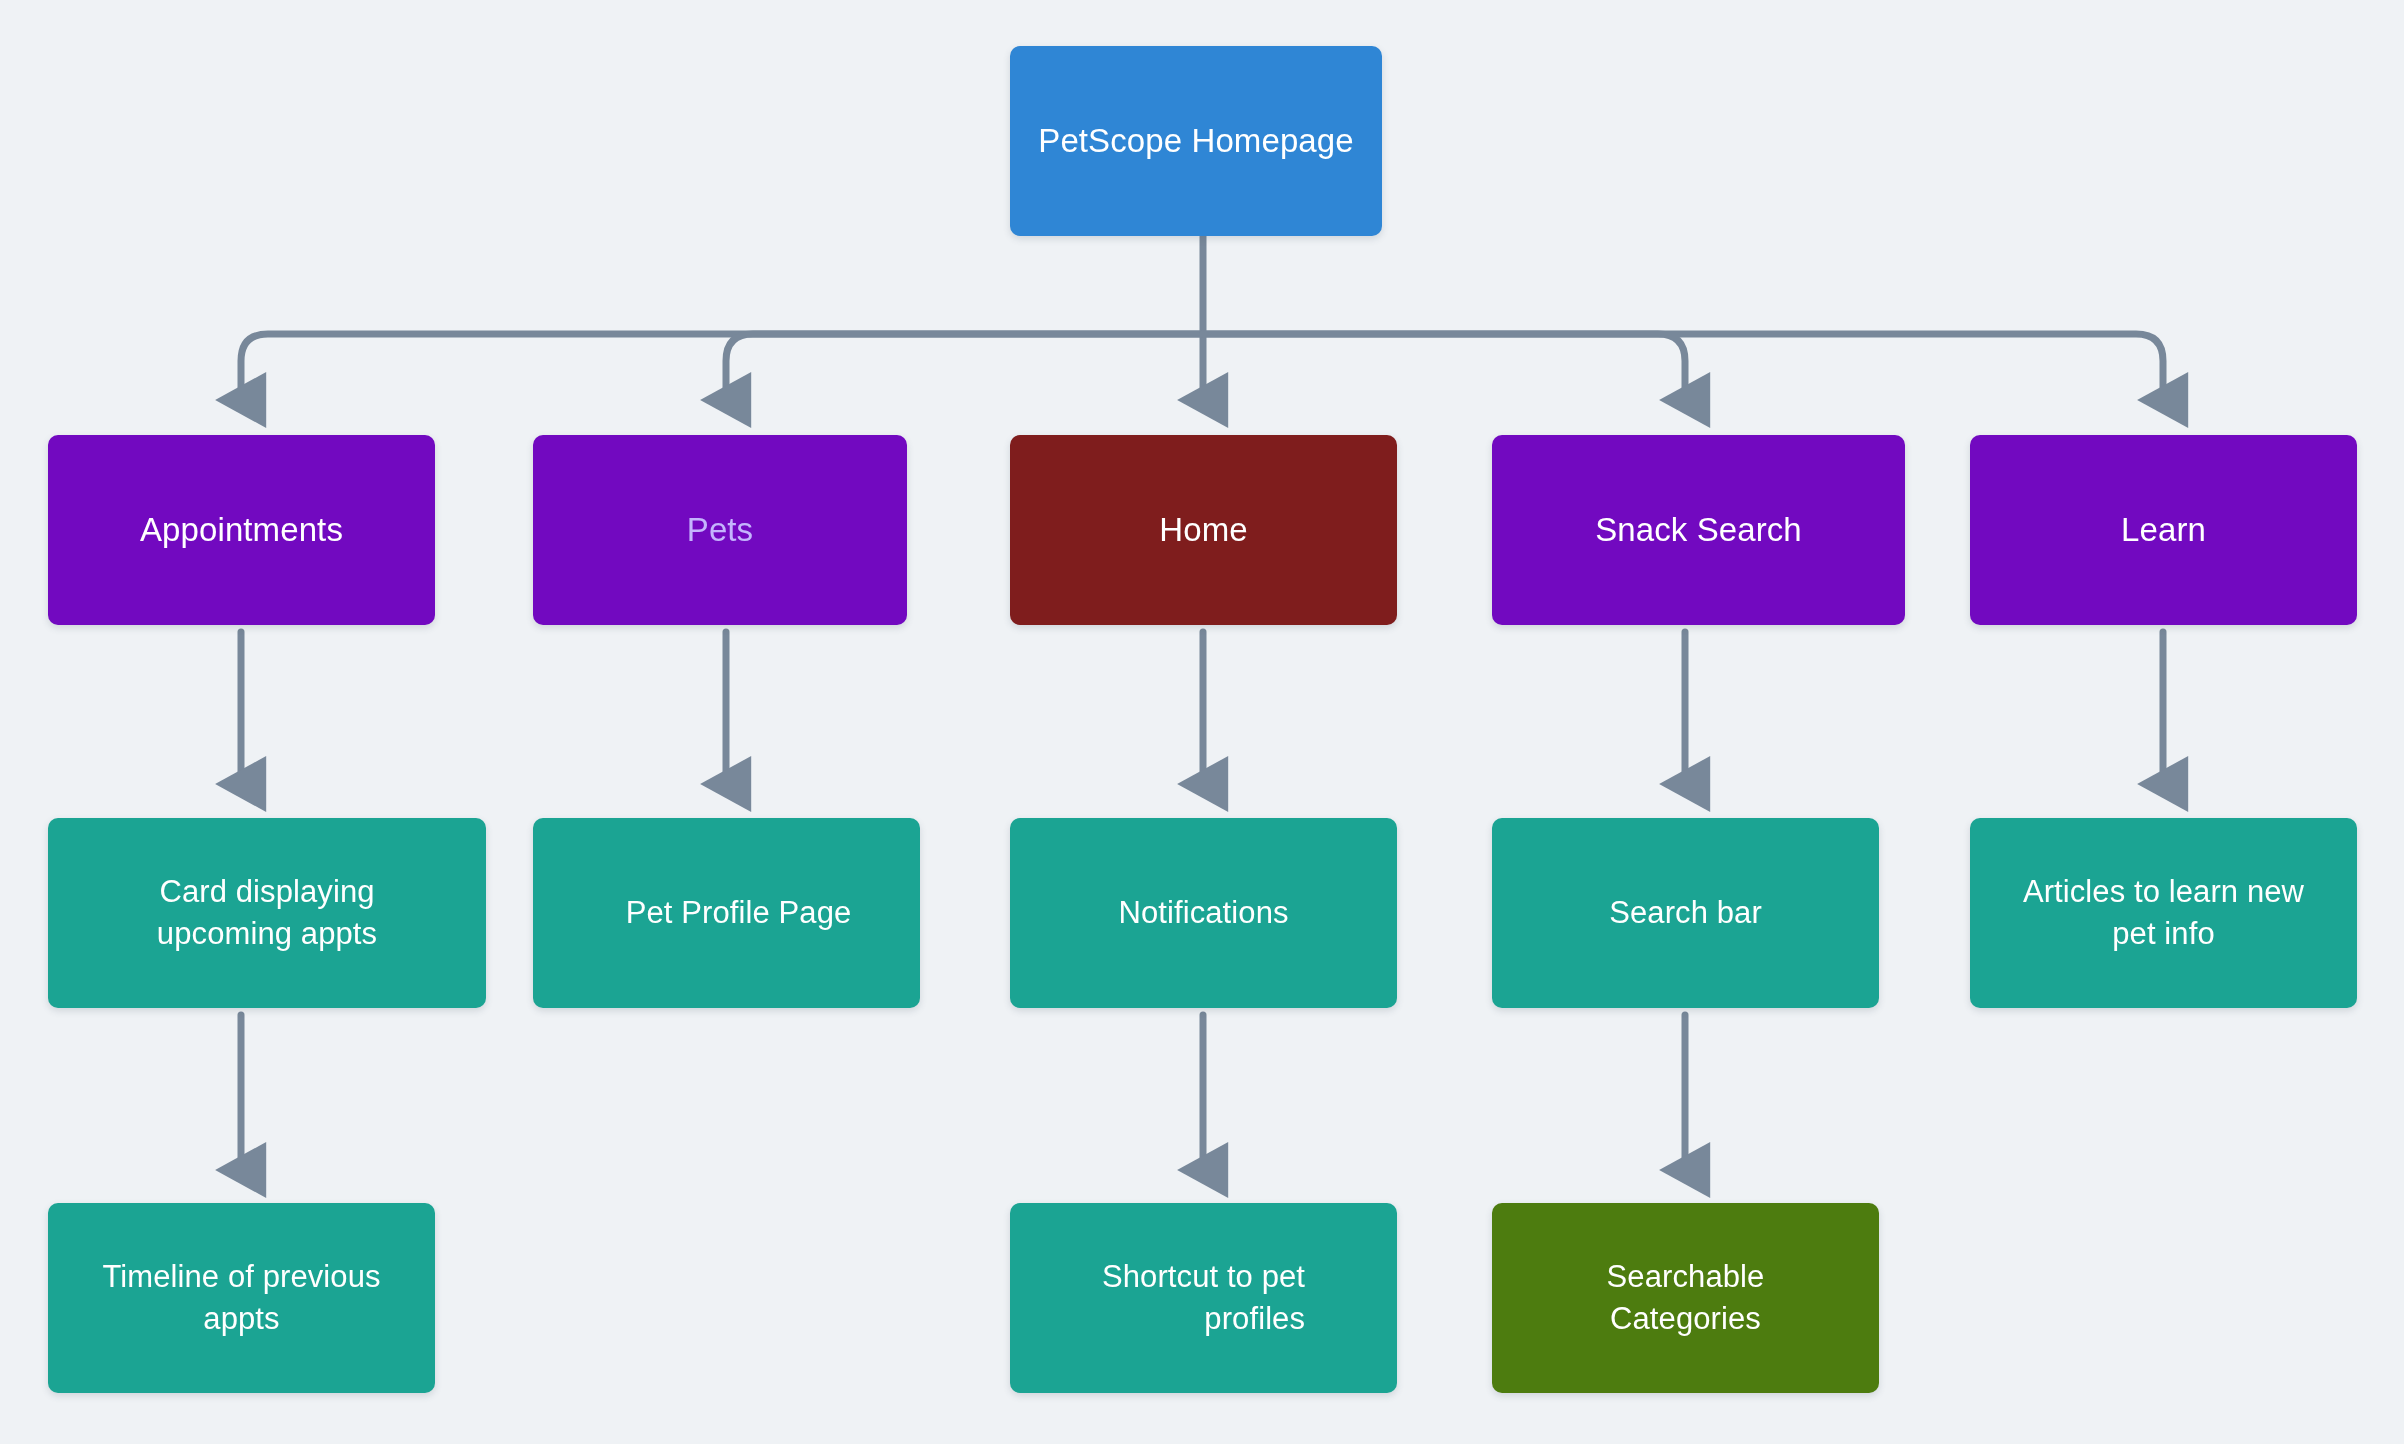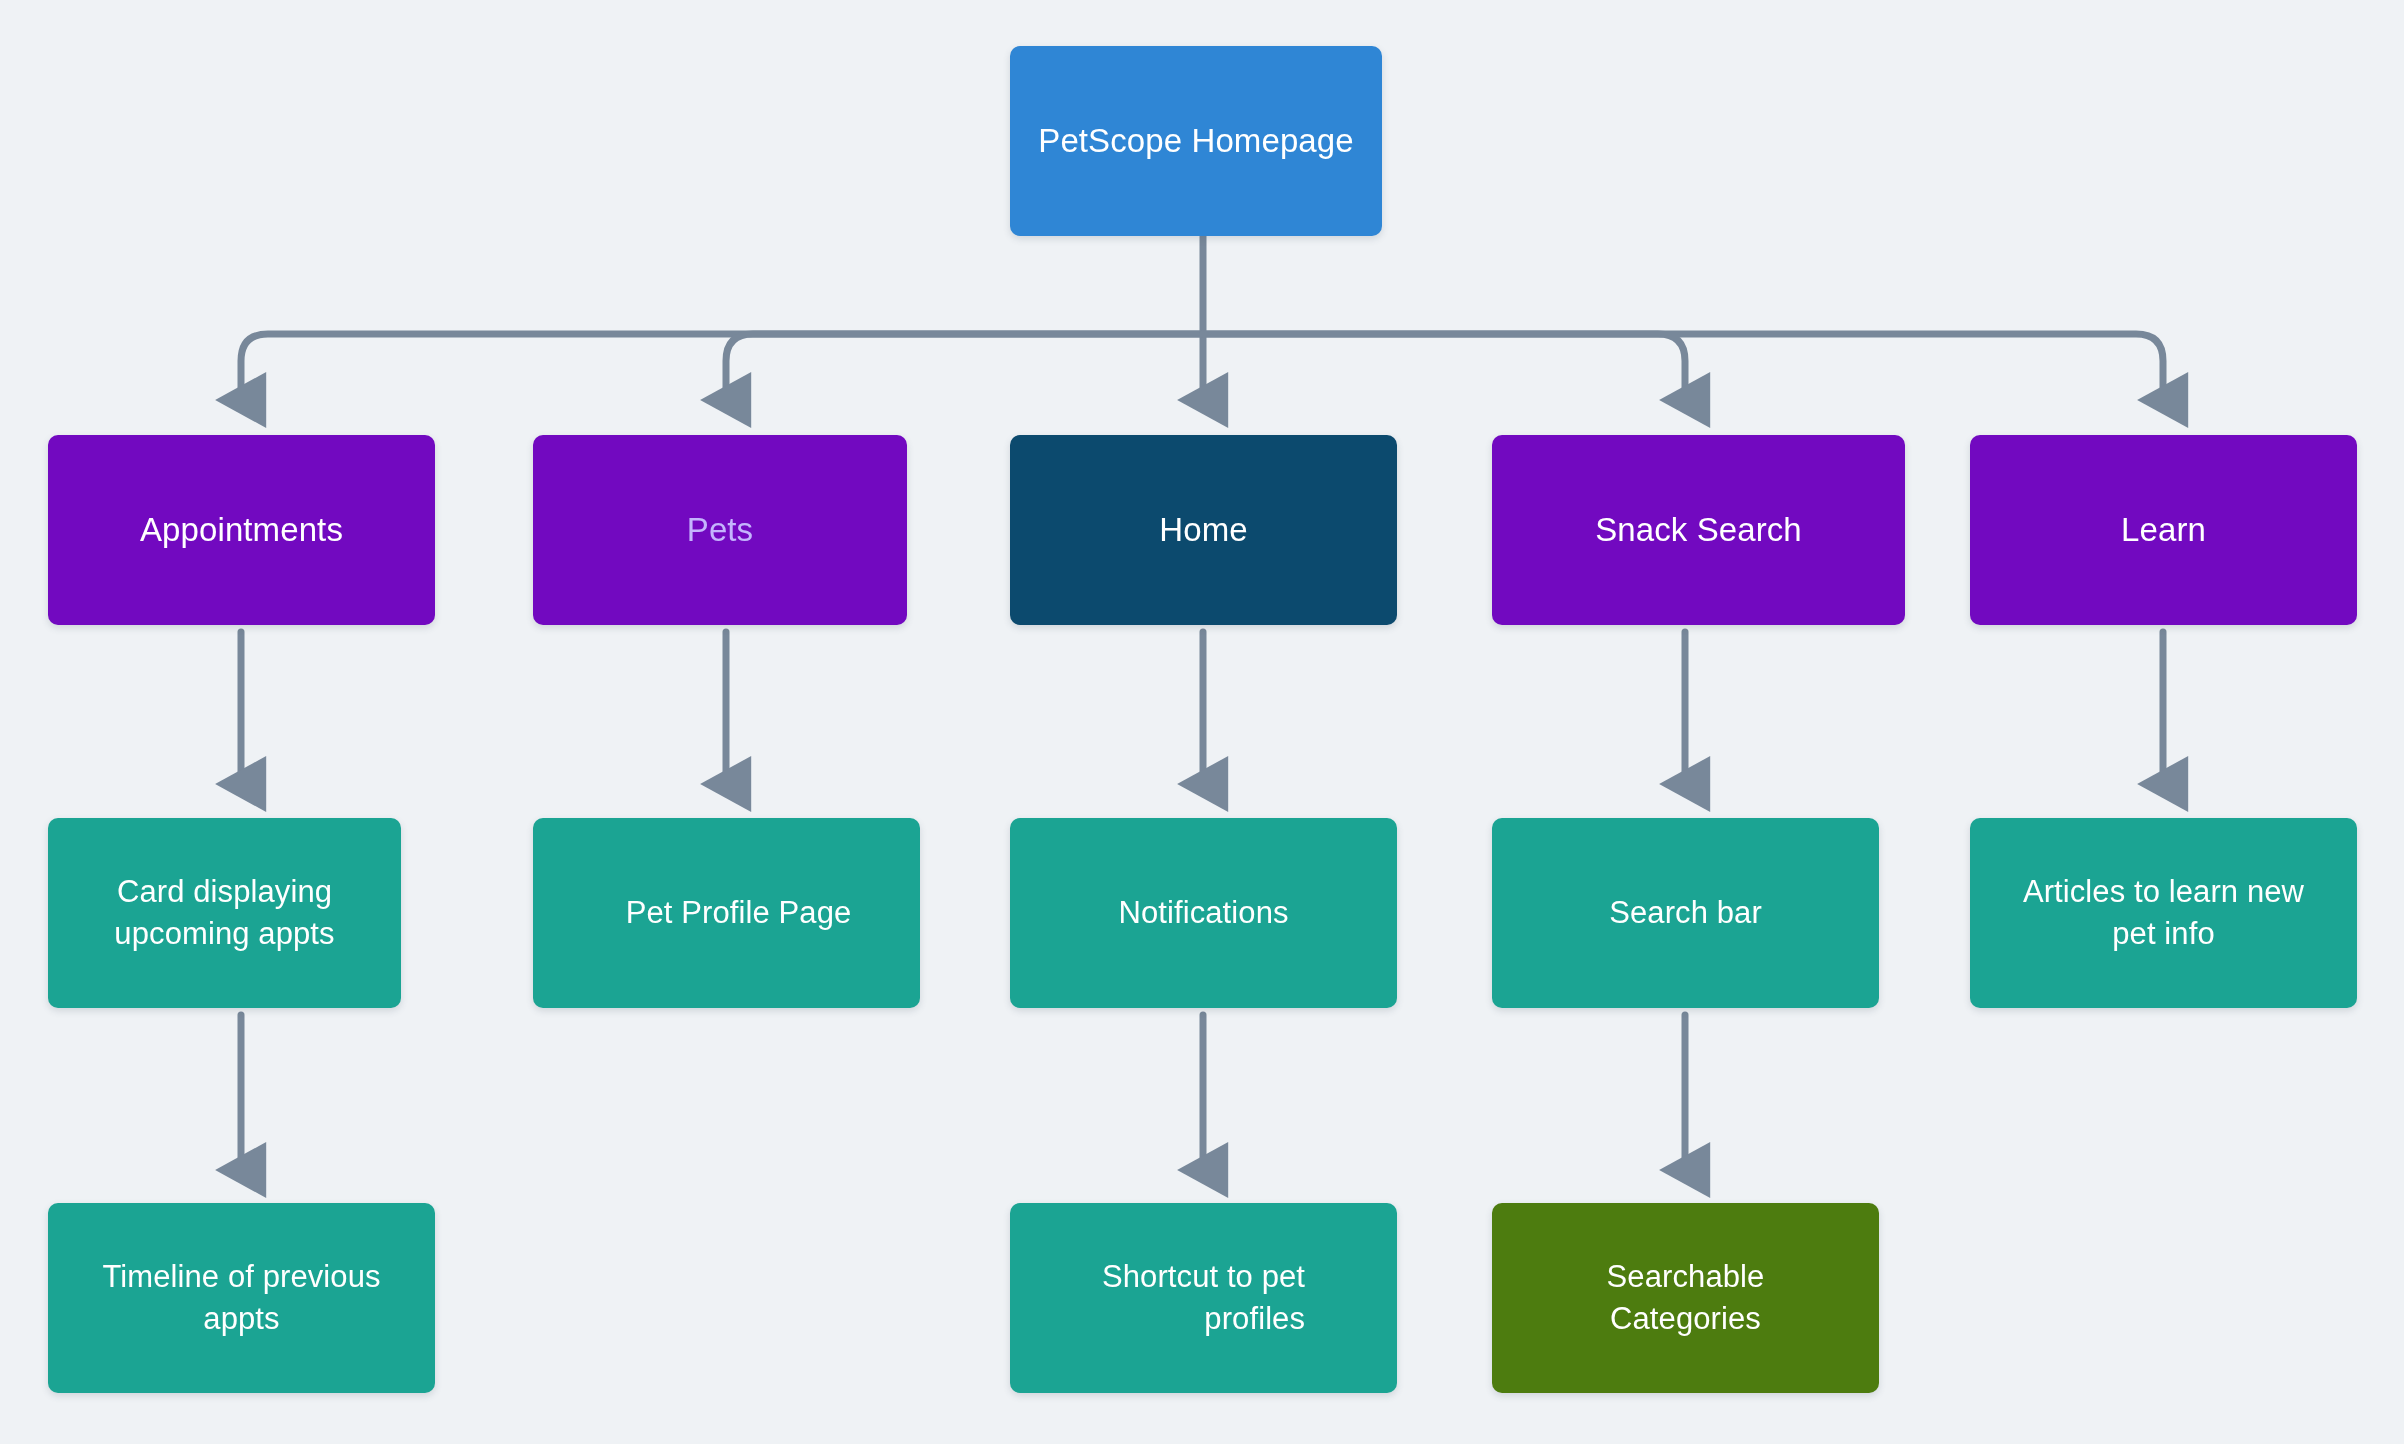--- a/index.html
+++ b/index.html
@@ -97,31 +97,31 @@
   <div class="node root" style="left: 1010px; top: 46px; width: 372px; height: 190px; background: rgb(47, 134, 213); color: rgb(255, 255, 255);">
     <span class="node-label">PetScope Homepage</span>
   </div>
 
   <div class="node section" style="left: 48px; top: 435px; width: 387px; height: 190px; background: rgb(114, 9, 192); color: #ffffff;">
     <span class="node-label">Appointments</span>
   </div>
   <div class="node section" style="left: 533px; top: 435px; width: 374px; height: 190px; background: rgb(114, 9, 192); color: #c4b5fd;">
     <span class="node-label">Pets</span>
   </div>
-  <div class="node section" style="left: 1010px; top: 435px; width: 387px; height: 190px; background: #0c4a6e; color: rgb(255, 255, 255);">
+  <div class="node section" style="left: 1010px; top: 435px; width: 387px; height: 190px; background: #7f1d1d; color: rgb(255, 255, 255);">
     <span class="node-label">Home</span>
   </div>
   <div class="node section" style="left: 1492px; top: 435px; width: 413px; height: 190px; background: rgb(114, 9, 192); color: rgb(255, 255, 255);">
     <span class="node-label">Snack Search</span>
   </div>
   <div class="node section" style="left: 1970px; top: 435px; width: 387px; height: 190px; background: rgb(114, 9, 192); color: rgb(255, 255, 255);">
     <span class="node-label">Learn</span>
   </div>
 
-  <div class="node feature" style="left: 48px; top: 818px; width: 353px; height: 190px; background: rgb(27, 164, 147); color: rgb(255, 255, 255);">
+  <div class="node feature" style="left: 48px; top: 818px; width: 438px; height: 190px; background: rgb(27, 164, 147); color: rgb(255, 255, 255);">
     <span class="node-label">Card displaying
 upcoming appts</span>
   </div>
   <div class="node feature" style="left: 533px; top: 818px; width: 387px; height: 190px; background: rgb(27, 164, 147); color: rgb(255, 255, 255); padding-left: 38px;">
     <span class="node-label">Pet Profile Page</span>
   </div>
   <div class="node feature" style="left: 1010px; top: 818px; width: 387px; height: 190px; background: rgb(27, 164, 147); color: rgb(255, 255, 255);">
     <span class="node-label">Notifications</span>
   </div>
   <div class="node feature" style="left: 1492px; top: 818px; width: 387px; height: 190px; background: rgb(27, 164, 147); color: rgb(255, 255, 255);">

